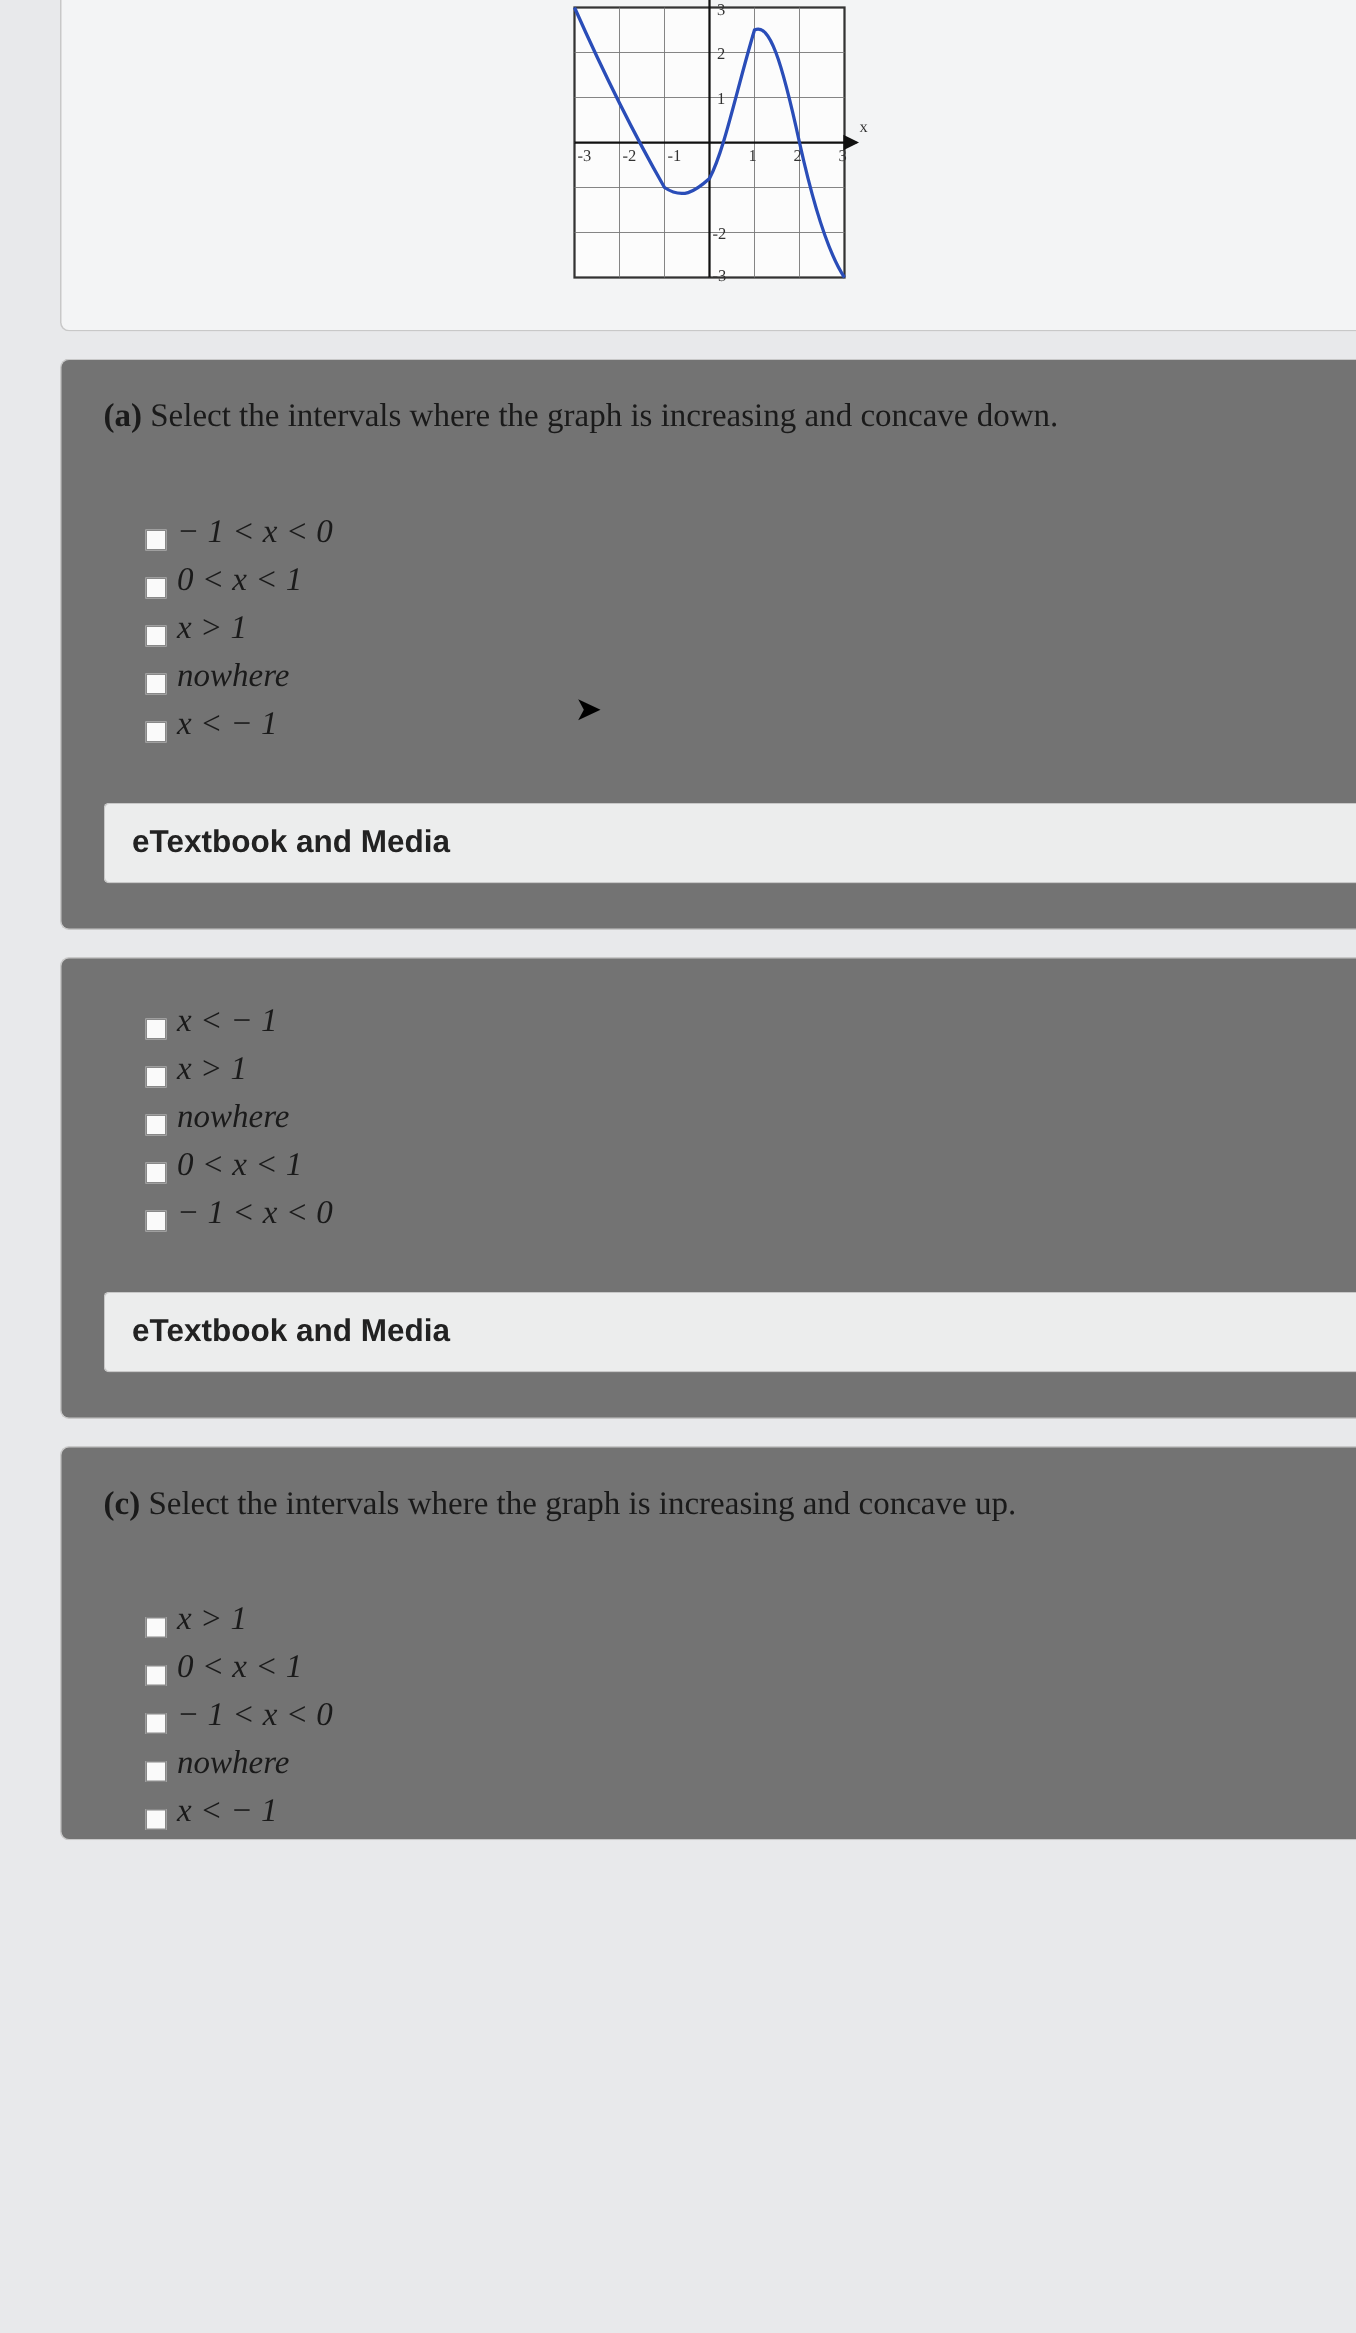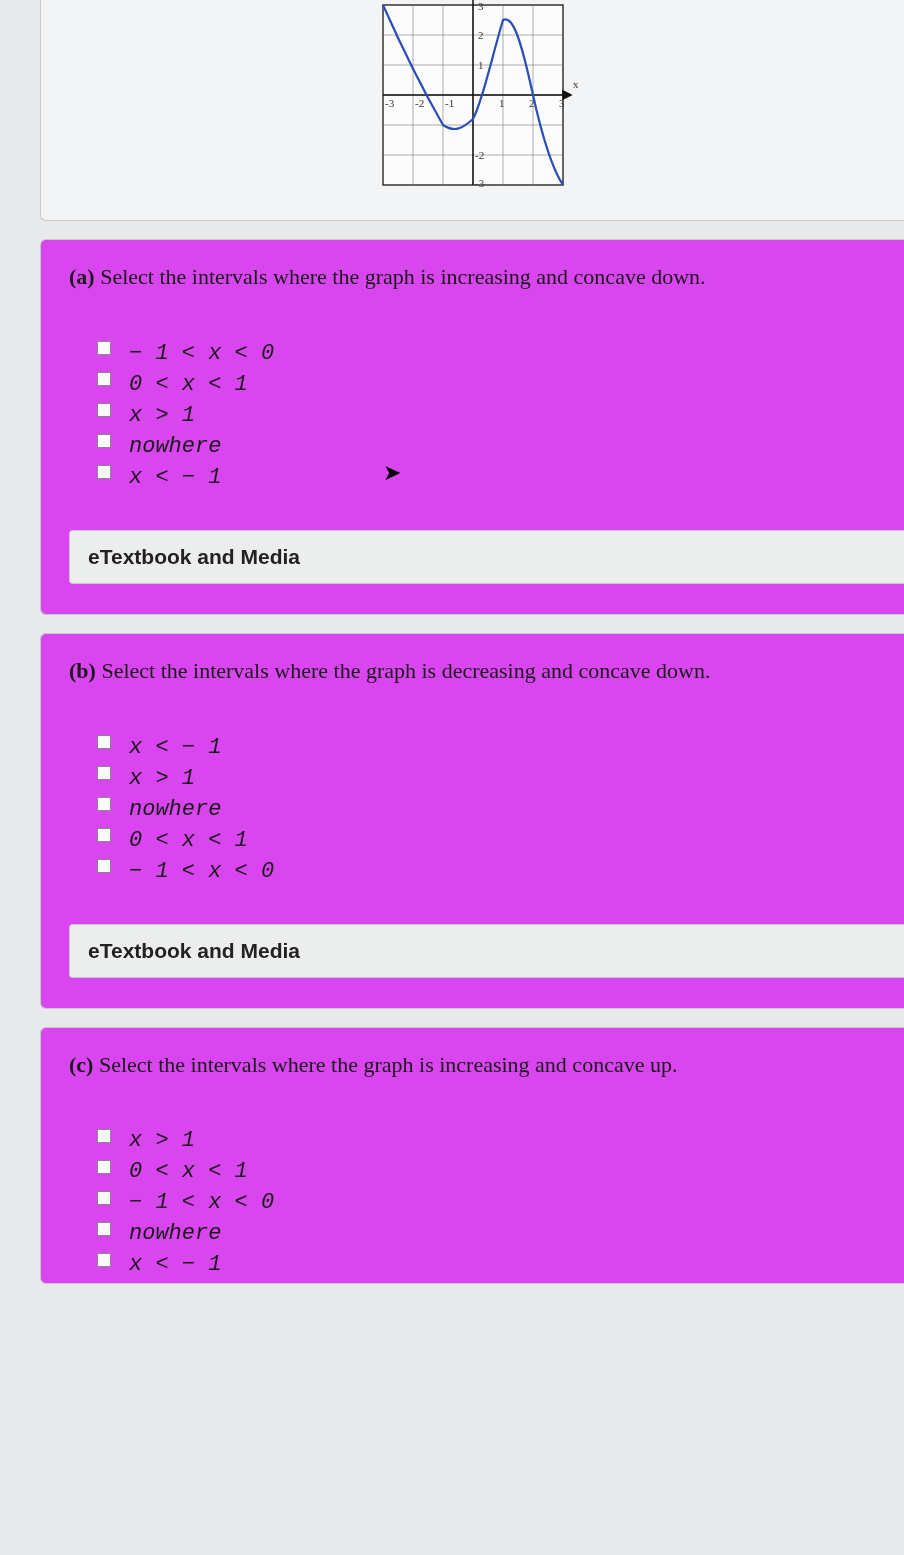--- a/index.html
+++ b/index.html
@@ -5,21 +5,21 @@
   * { box-sizing: border-box; }
   body {
     margin: 0;
     padding: 0;
     background: #e8e9eb;
     font-family: Georgia, 'Times New Roman', serif;
     color: #1a1a1a;
     width: 904px;
   }
   .panel {
-    background: #d946ef;
+    background: #737373;
     border: 1px solid #c8c8c8;
     border-radius: 6px;
     margin: 18px 0 18px 40px;
     padding: 22px 0 30px 28px;
     border-right: none;
     border-top-right-radius: 0;
     border-bottom-right-radius: 0;
   }
   .graph-panel {
     margin-left: 40px;
@@ -35,25 +35,25 @@
     font-size: 22px;
     margin: 0 0 48px 0;
     line-height: 1.4;
   }
   .prompt strong { font-weight: bold; }
   .options {
     margin-left: 28px;
   }
   .opt {
     display: flex;
-    align-items: center;
-    gap: 18px;
+    align-items: flex-end;
+    gap: 7px;
     font-size: 22px;
     margin: 6px 0;
-    font-family: Liberation Mono, monospace;
+    font-family: Liberation Serif, serif;
   }
   .opt .chk {
     width: 14px;
     height: 14px;
     border: 1px solid #888;
     background: #fafafa;
     display: inline-block;
     flex-shrink: 0;
     margin-top: -10px;
   }
@@ -156,24 +156,20 @@
     <div class="opt">
         <span class="chk"></span>
         <span class="lbl">x  &lt;  − 1</span>
       </div>
   </div>
   <span class="cursor" style="left:342px; top:220px;">➤</span>
   <div class="etext">eTextbook and Media</div>
 </div>
 
 <div class="panel">
-  <p class="prompt">
-    <strong>(b)</strong>
-    <span>Select the intervals where the graph is decreasing and concave down.</span>
-  </p>
   <div class="options">
     <div class="opt">
         <span class="chk"></span>
         <span class="lbl">x  &lt;  − 1</span>
       </div>
     <div class="opt">
         <span class="chk"></span>
         <span class="lbl">x  &gt;  1</span>
       </div>
     <div class="opt">

